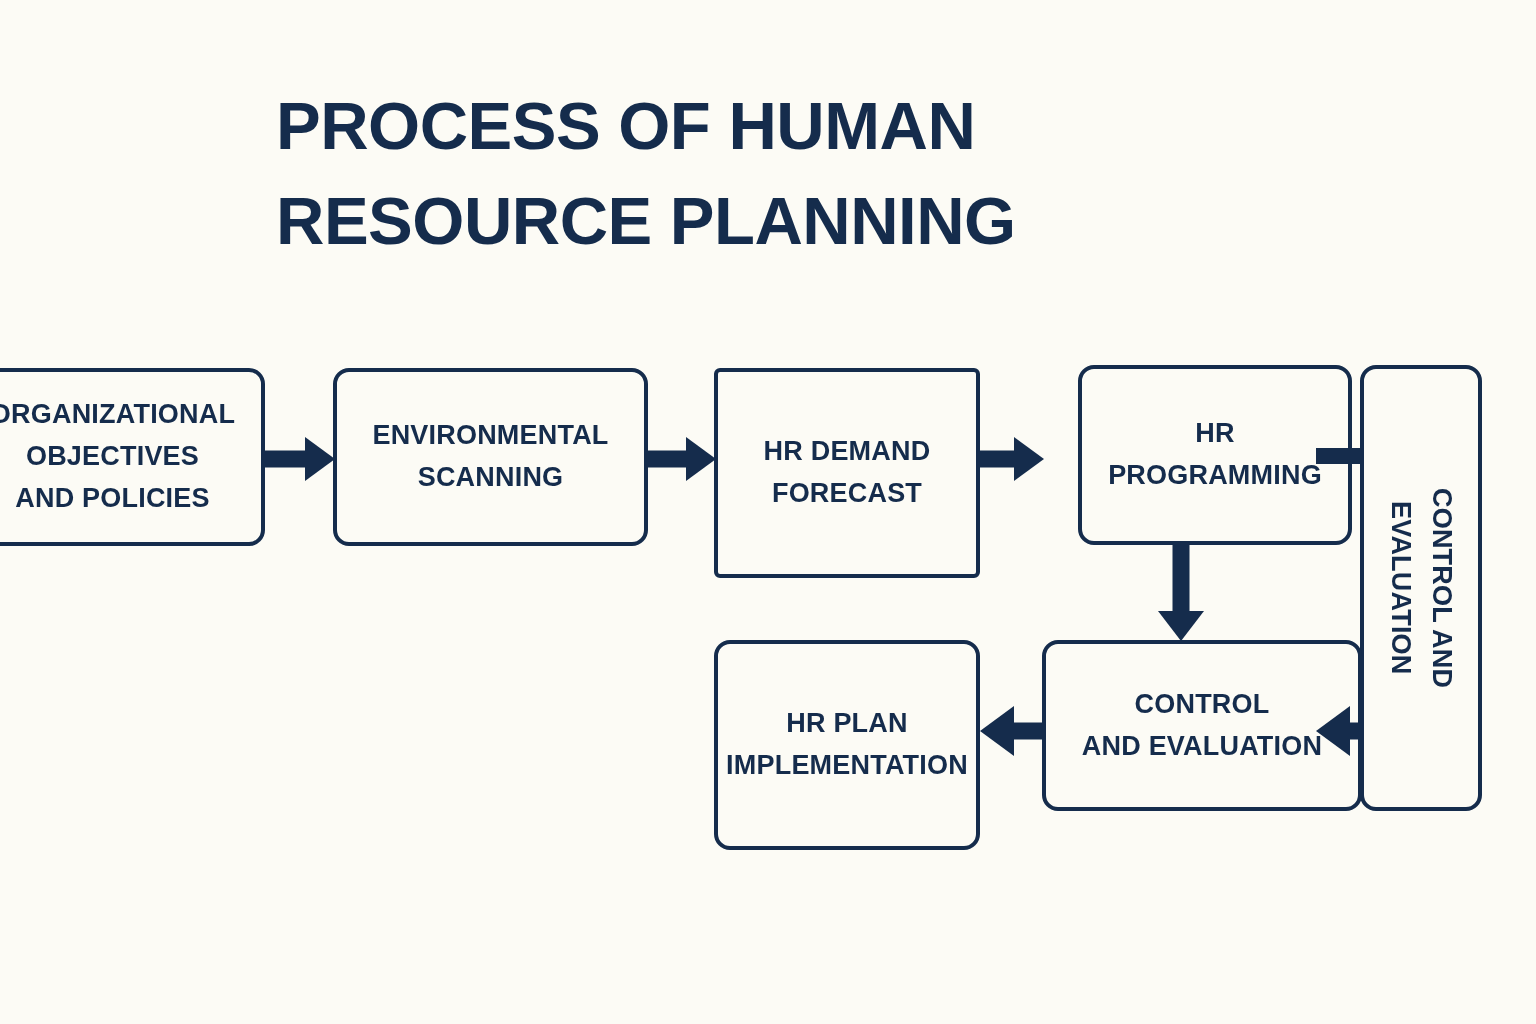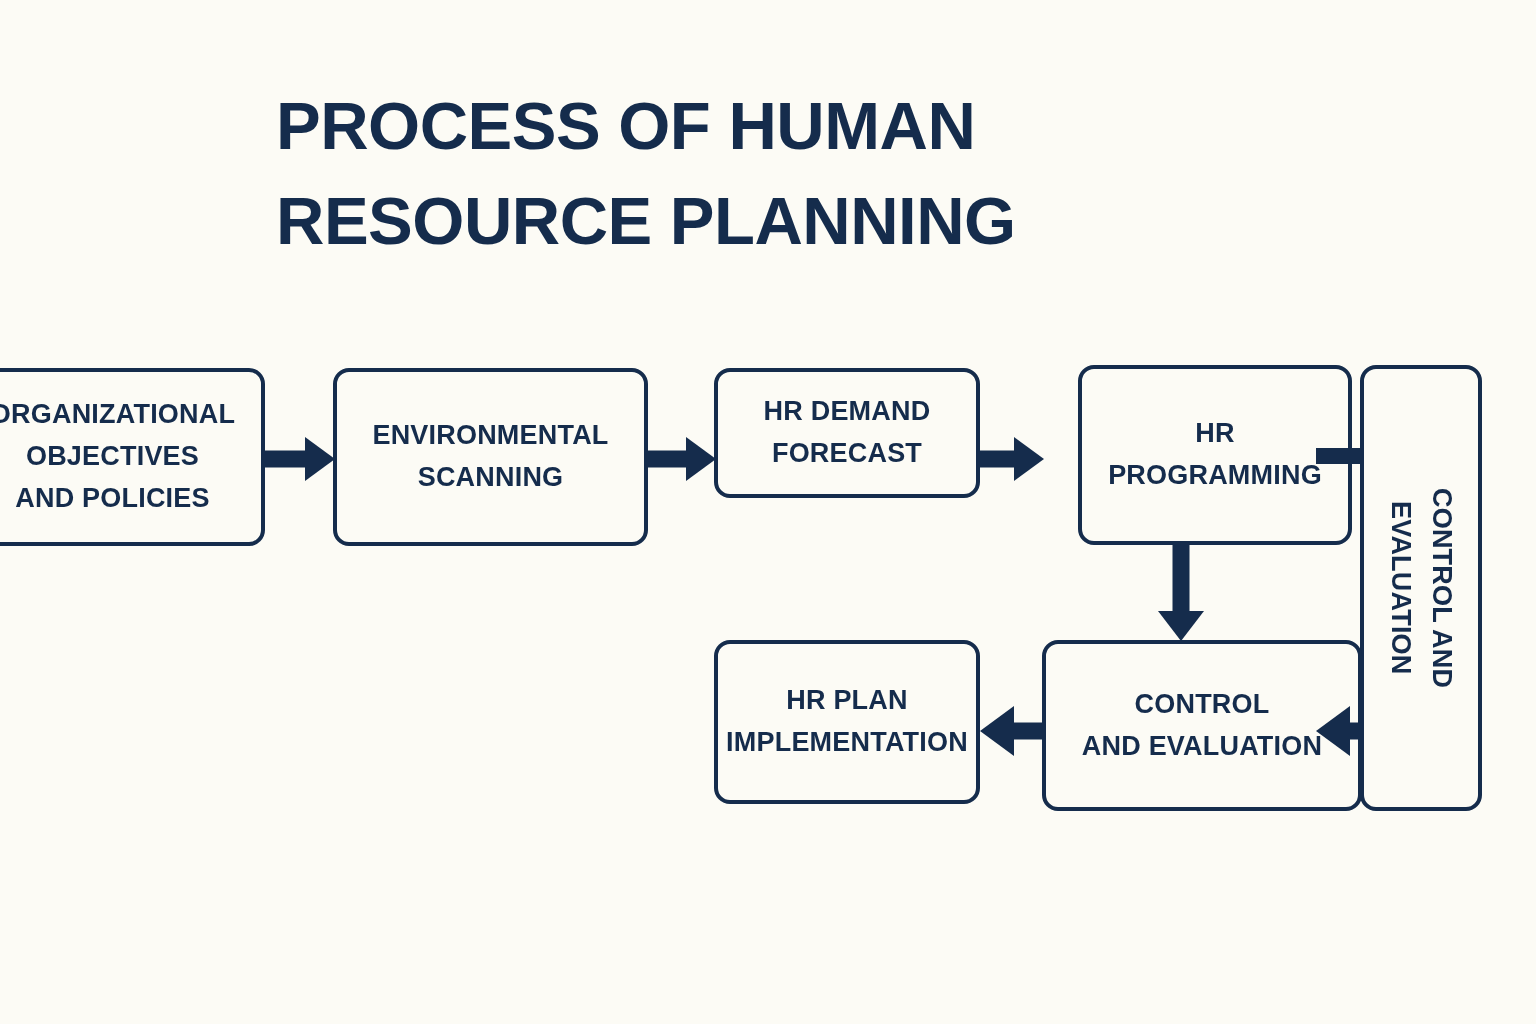--- a/index.html
+++ b/index.html
@@ -56,24 +56,24 @@
     font-weight: 700;
     line-height: 1.55;
     letter-spacing: 0.2px;
     text-transform: uppercase;
     white-space: pre-line;
   }
 
   
   #node-objectives      { left: -40px;  top: 368px; width: 305px; height: 178px; }
   #node-scanning        { left: 333px;  top: 368px; width: 315px; height: 178px; justify-content: center; }
-  #node-demand          { left: 714px;  top: 368px; width: 266px; height: 130px; }
+  #node-demand          { left: 714px;  top: 368px; width: 266px; height: 210px; border-radius: 6px; }
   #node-programming     { left: 1042px; top: 365px; width: 274px; height: 180px; margin-left: 36px; }
 
-  #node-implementation  { left: 714px;  top: 640px; width: 266px; height: 164px; }
+  #node-implementation  { left: 714px;  top: 640px; width: 266px; height: 210px; }
   #node-control-bottom  { left: 1042px; top: 640px; width: 320px; height: 171px; }
 
   #node-control-side    { left: 1360px; top: 365px; width: 122px; height: 446px; }
   #node-control-side .label {
     writing-mode: vertical-rl;
     text-orientation: mixed;
     line-height: 1.5;
     font-size: 27px;
   }
 

